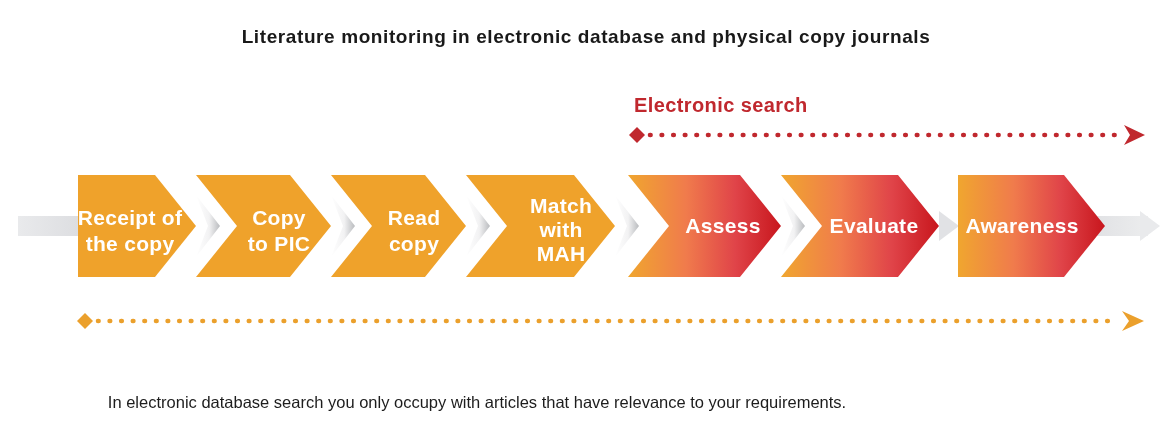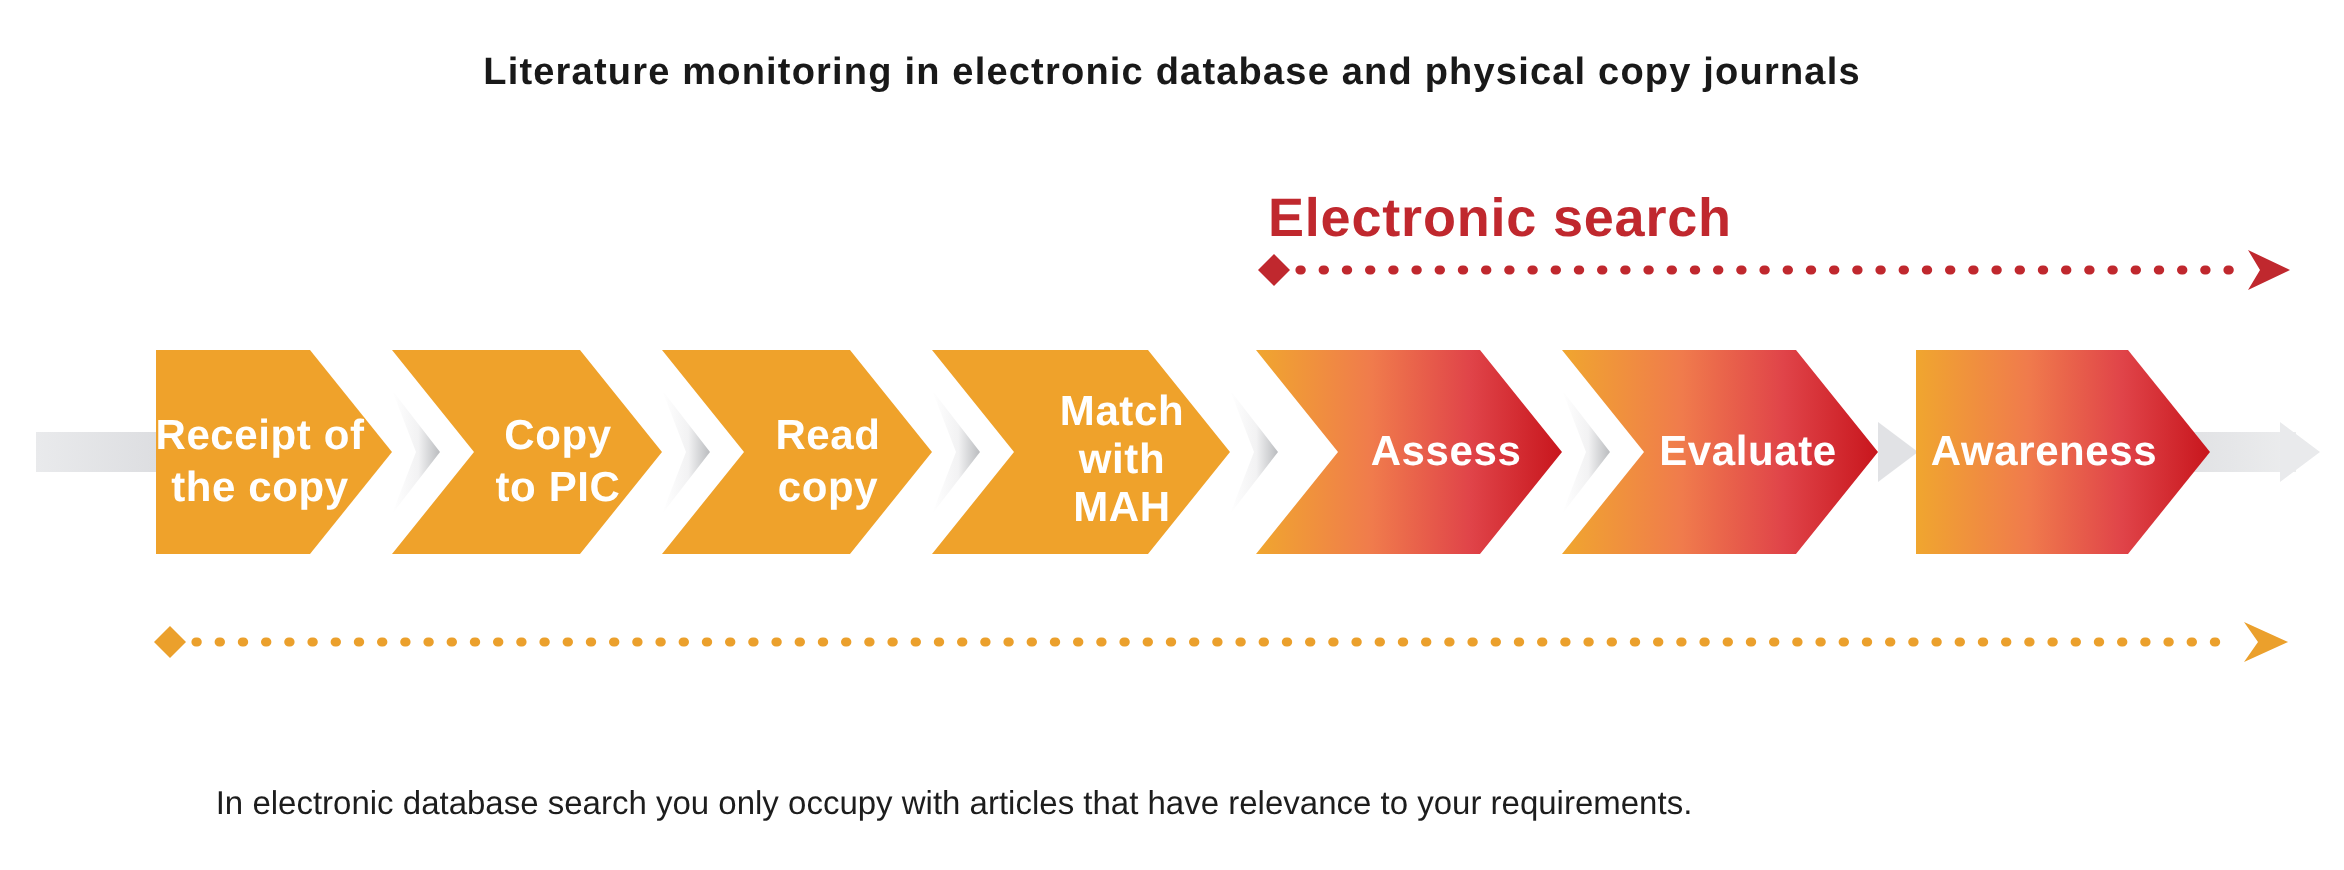--- a/index.html
+++ b/index.html
@@ -37,21 +37,21 @@
     white-space: nowrap;
   }
 
   
   #electronic-search-label {
     position: absolute;
     left: 634px;
     top: 82px;
     font-family: "Liberation Sans", sans-serif;
     font-weight: bold;
-    font-size: 27px;
+    font-size: 20px;
     letter-spacing: 0.4px;
     color: #C0282E;
     white-space: nowrap;
   }
   #hard-copy-search-label {
     position: absolute;
     left: 78px;
     top: 331px;
     font-family: "Liberation Sans", sans-serif;
     font-weight: bold;

